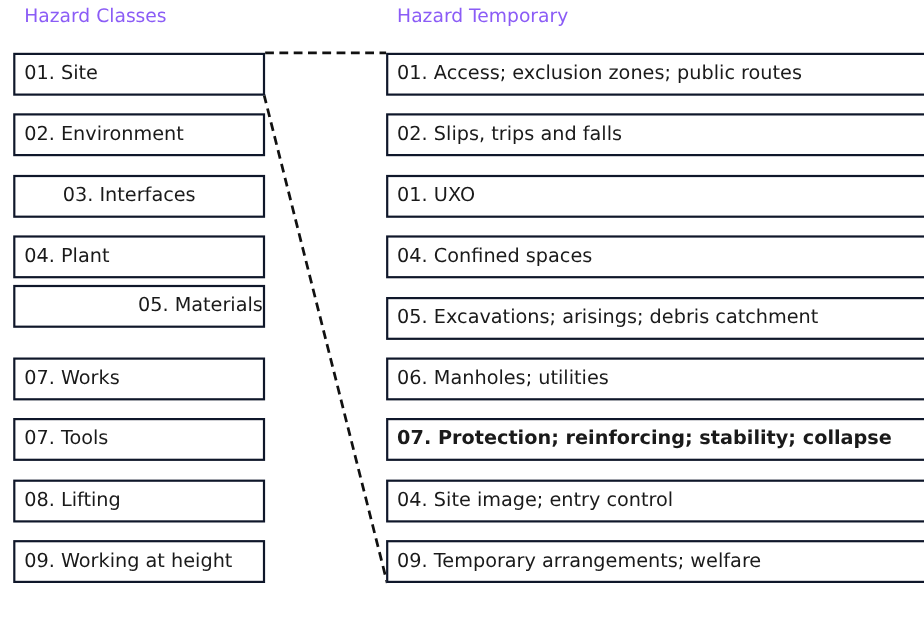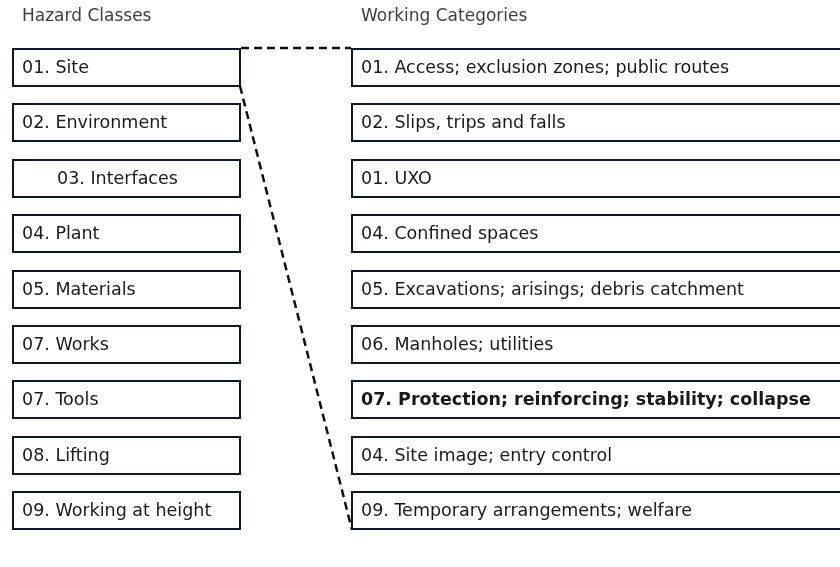--- a/index.html
+++ b/index.html
@@ -1,41 +1,41 @@
 <!DOCTYPE html>
 <html><head>
 <meta charset="utf-8">
 <style>
   html, body { margin: 0; padding: 0; background: #ffffff; }
   body { width: 840px; height: 567px; position: relative; overflow: hidden;
          font-family: "DejaVu Sans", "Liberation Sans", sans-serif; color: #1a1a1a; }
-  .heading { position: absolute; top: 5px; font-size: 17px; color: #404040; }
+  .heading { position: absolute; top: 5px; font-size: 17px; color: #8b5cf6; }
   .box { position: absolute; box-sizing: border-box; height: 39px;
          border: 2px solid #0f172a; background: #fff;
          font-size: 17.5px; line-height: 35px; padding-left: 8px; white-space: nowrap; }
   .left { left: 12px; width: 229px; }
   .right { left: 351px; width: 500px; }
   svg.connectors { position: absolute; left: 0; top: 0; }
 </style>
 </head>
 <body>
 
 <div class="heading" style="left:22px;">Hazard Classes</div>
-<div class="heading" style="left:361px;">Working Categories</div>
+<div class="heading" style="left:361px;">Hazard Temporary</div>
 
 <svg class="connectors" width="840" height="567">
   <line x1="241" y1="48" x2="351" y2="48" stroke="#111" stroke-width="2.5" stroke-dasharray="8,5"></line>
   <line x1="240" y1="86" x2="352" y2="530" stroke="#111" stroke-width="2.5" stroke-dasharray="8,5"></line>
 </svg>
 
 <div class="box left" style="top:48px;">01. Site</div>
 <div class="box left" style="top:103px;">02. Environment</div>
 <div class="box left" style="top:159px;padding-left:43px;">03. Interfaces</div>
 <div class="box left" style="top:214px;">04. Plant</div>
-<div class="box left" style="top:270px;">05. Materials</div>
+<div class="box left" style="top:259px;text-align:right;">05. Materials</div>
 <div class="box left" style="top:325px;">07. Works</div>
 <div class="box left" style="top:380px;">07. Tools</div>
 <div class="box left" style="top:436px;">08. Lifting</div>
 <div class="box left" style="top:491px;">09. Working at height</div>
 
 <div class="box right" style="top:48px;">01. Access; exclusion zones; public routes</div>
 <div class="box right" style="top:103px;">02. Slips, trips and falls</div>
 <div class="box right" style="top:159px;">01. UXO</div>
 <div class="box right" style="top:214px;">04. Confined spaces</div>
 <div class="box right" style="top:270px;">05. Excavations; arisings; debris catchment</div>

